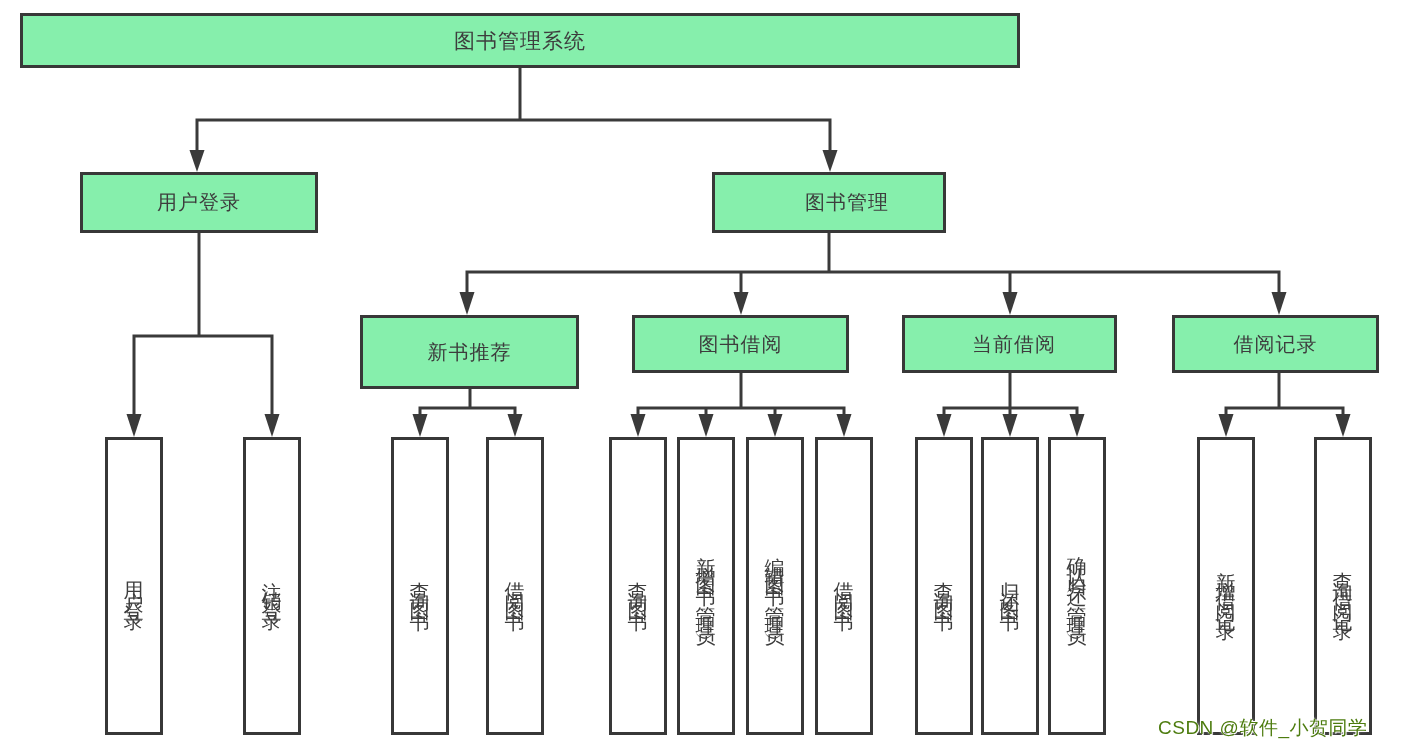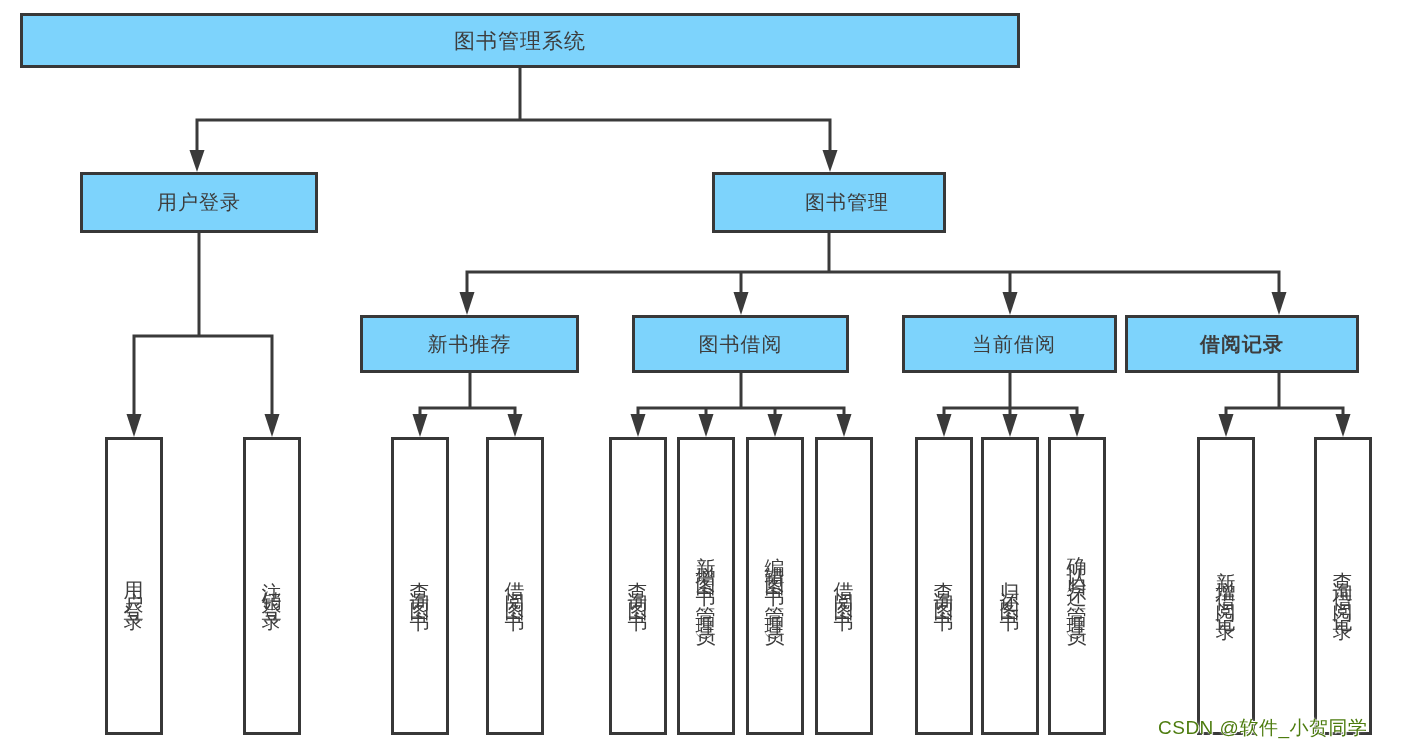--- a/index.html
+++ b/index.html
@@ -25,21 +25,21 @@
     stroke-width: 3;
     fill: none;
   }
   .connectors polygon {
     fill: #3a3a3a;
     stroke: none;
   }
   .node {
     position: absolute;
     box-sizing: border-box;
-    background: #7dd3fc;
+    background: #86efac;
     border: 3px solid #383838;
     display: flex;
     align-items: center;
     justify-content: center;
     color: #3d3d3d;
     font-size: 20px;
     letter-spacing: 1px;
     white-space: nowrap;
   }
   .node.root { font-size: 21px; }
@@ -146,30 +146,30 @@
     <span>图书管理系统</span>
   </div>
 
   <div class="node" style="left:80px; top:172px; width:238px; height:61px;">
     <span>用户登录</span>
   </div>
   <div class="node" style="left:712px; top:172px; width:234px; height:61px;padding-left:36px;">
     <span>图书管理</span>
   </div>
 
-  <div class="node" style="left:360px; top:315px; width:219px; height:58px;">
+  <div class="node" style="left:360px; top:315px; width:219px; height:74px;">
     <span>新书推荐</span>
   </div>
   <div class="node" style="left:632px; top:315px; width:217px; height:58px;text-align:right;">
     <span>图书借阅</span>
   </div>
   <div class="node" style="left:902px; top:315px; width:215px; height:58px;padding-left:9px;">
     <span>当前借阅</span>
   </div>
-  <div class="node" style="left:1125px; top:315px; width:234px; height:58px;font-weight:bold;">
+  <div class="node" style="left:1172px; top:315px; width:207px; height:58px;">
     <span>借阅记录</span>
   </div>
 
   <div class="leaf" style="left:105px;">
     <span class="vtext">用户登录</span>
   </div>
   <div class="leaf" style="left:243px;">
     <span class="vtext">注销登录</span>
   </div>
   <div class="leaf" style="left:391px;">

